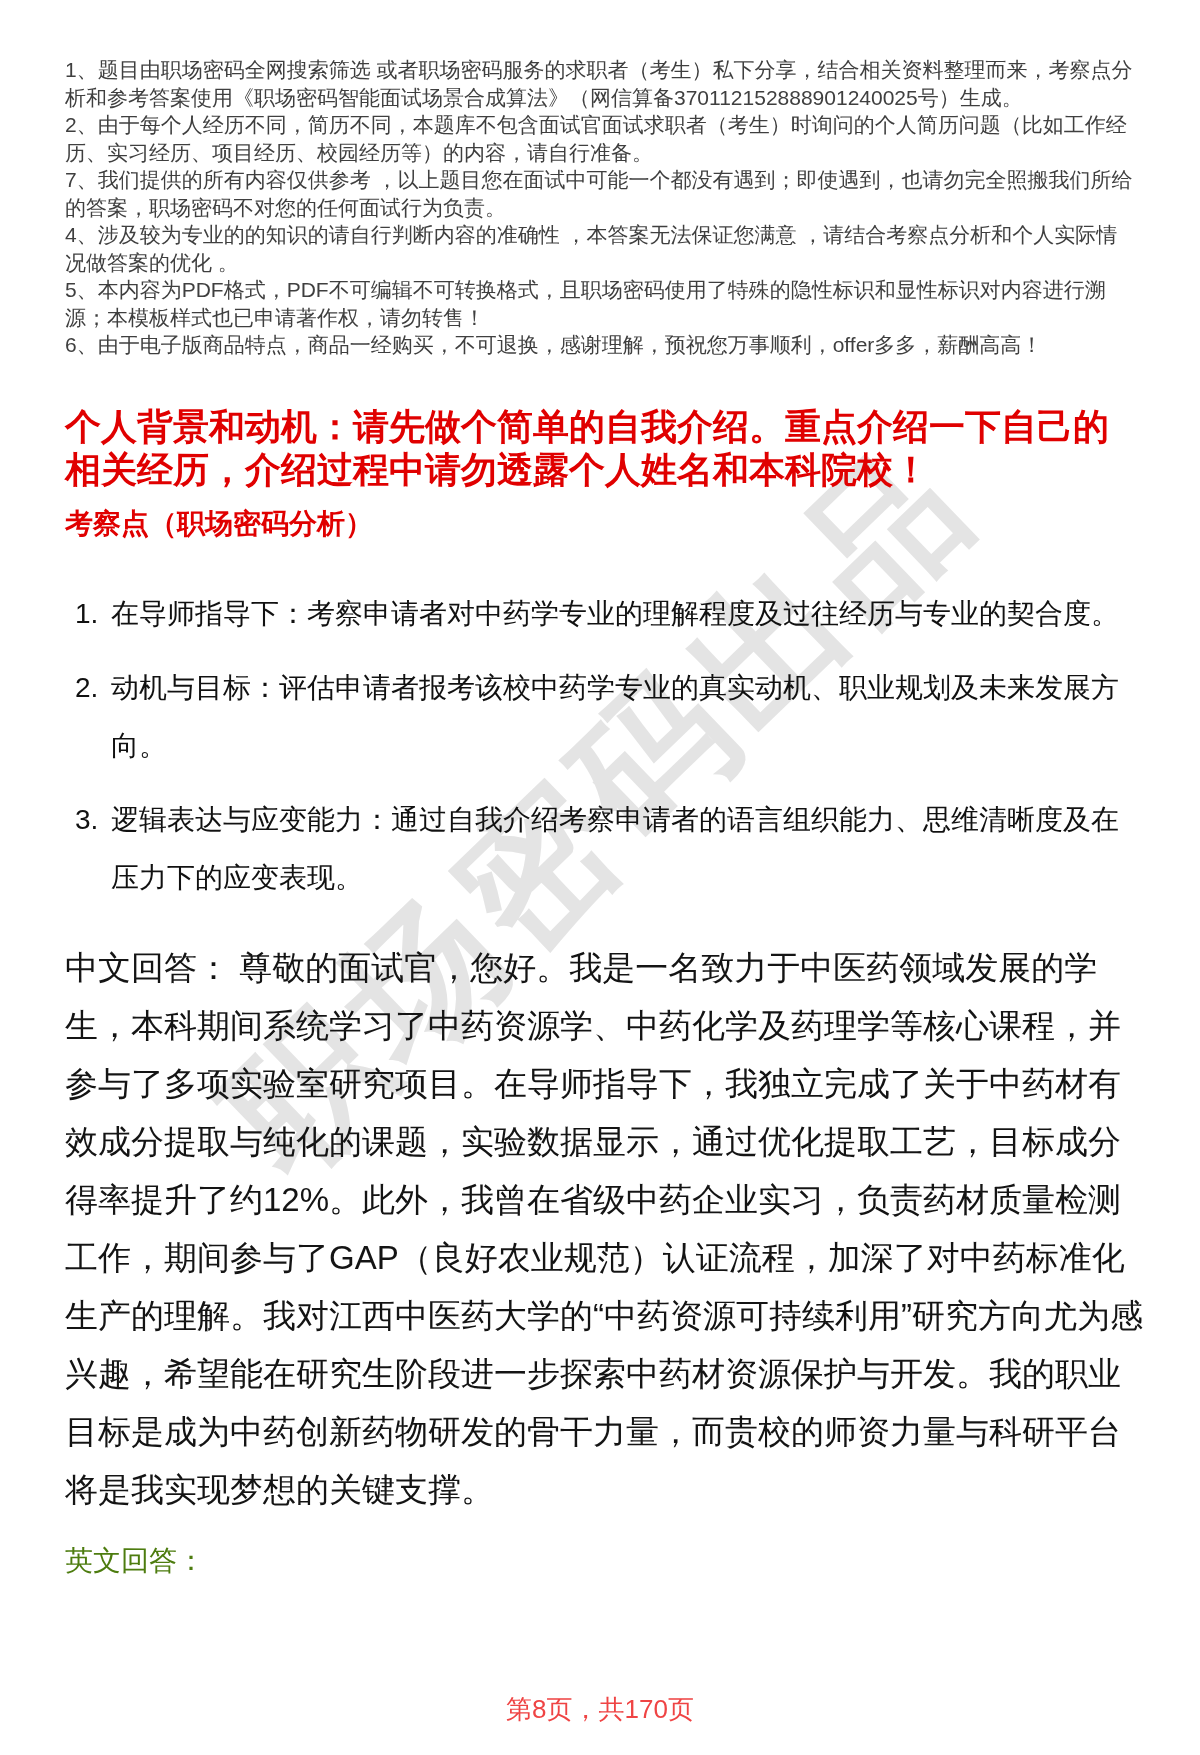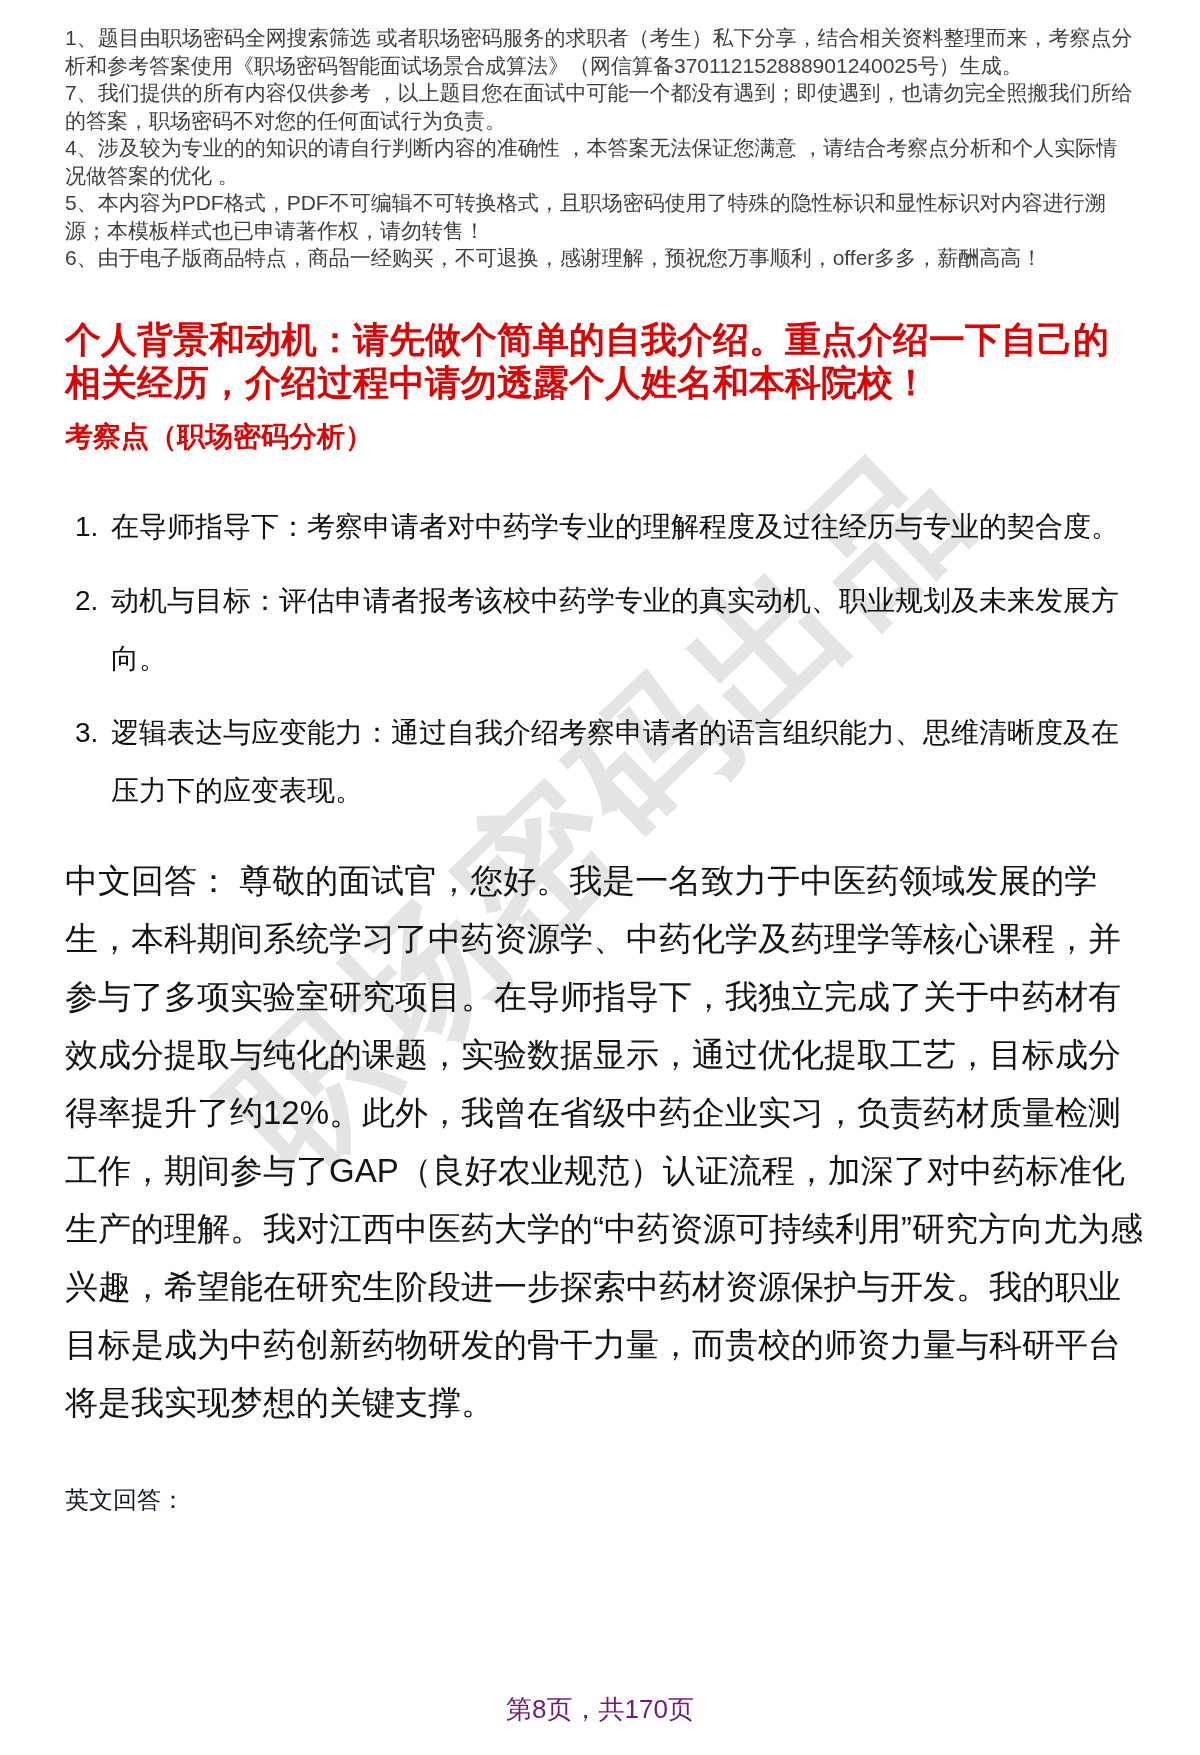--- a/index.html
+++ b/index.html
@@ -24,21 +24,21 @@
     font-weight: 700;
     letter-spacing: 10px;
     color: #e4e4e4;
     white-space: nowrap;
     z-index: 0;
     user-select: none;
   }
   .content {
     position: relative;
     z-index: 1;
-    padding: 24px 65px 0 65px;
+    padding: 56px 65px 0 65px;
     width: 1200px;
   }
   .disclaimers {
     color: #3f3f3f;
     font-size: 21px;
     line-height: 27.5px;
     width: 1070px;
   }
   .disclaimers p { margin: 0; }
   .question-heading {
@@ -74,46 +74,47 @@
   }
   .point-text { flex: 1; }
   .answer-cn {
     margin-top: 32px;
     width: 1078px;
     font-size: 33px;
     line-height: 58px;
     color: #141414;
   }
   .answer-en {
-    margin-top: 48px;
-    font-size: 24px;
+    margin-top: 22px;
+    font-size: 28px;
     line-height: 40px;
-    color: #0f172a;
+    color: #4d7c0f;
   }
   .page-footer {
     position: absolute;
     left: 0; right: 0;
     bottom: 28px;
     text-align: center;
     font-size: 26px;
-    color: #701a75;
+    color: #ef4444;
     z-index: 1;
   }
 </style>
 </head>
 <body>
 
 <div class="page">
 
   <div class="watermark">职场密码出品</div>
 
   <div class="content">
 
     <div class="disclaimers">
       <p>1、题目由职场密码全网搜索筛选 或者职场密码服务的求职者（考生）私下分享，结合相关资料整理而来，考察点分析和参考答案使用《职场密码智能面试场景合成算法》（网信算备370112152888901240025号）生成。</p>
+      <p>2、由于每个人经历不同，简历不同，本题库不包含面试官面试求职者（考生）时询问的个人简历问题（比如工作经历、实习经历、项目经历、校园经历等）的内容，请自行准备。</p>
       <p>7、我们提供的所有内容仅供参考 ，以上题目您在面试中可能一个都没有遇到；即使遇到，也请勿完全照搬我们所给的答案，职场密码不对您的任何面试行为负责。</p>
       <p>4、涉及较为专业的的知识的请自行判断内容的准确性 ，本答案无法保证您满意 ，请结合考察点分析和个人实际情况做答案的优化 。</p>
       <p>5、本内容为PDF格式，PDF不可编辑不可转换格式，且职场密码使用了特殊的隐性标识和显性标识对内容进行溯源；本模板样式也已申请著作权，请勿转售！</p>
       <p>6、由于电子版商品特点，商品一经购买，不可退换，感谢理解，预祝您万事顺利，offer多多，薪酬高高！</p>
     </div>
 
     <div class="question-heading">个人背景和动机：请先做个简单的自我介绍。重点介绍一下自己的相关经历，介绍过程中请勿透露个人姓名和本科院校！</div>
 
     <div class="analysis-heading">考察点（职场密码分析）</div>
 

